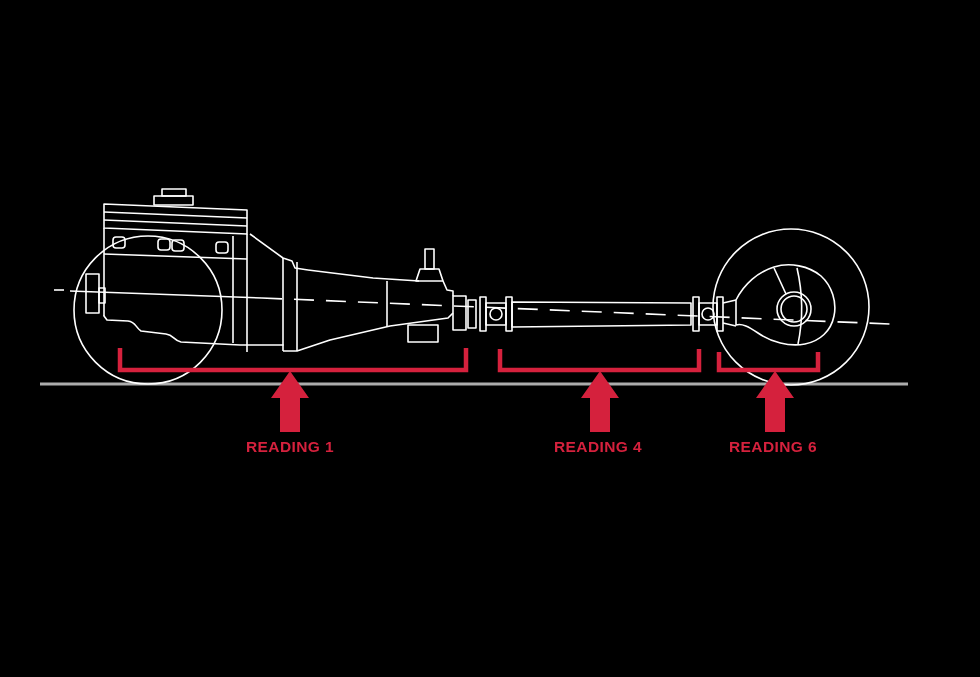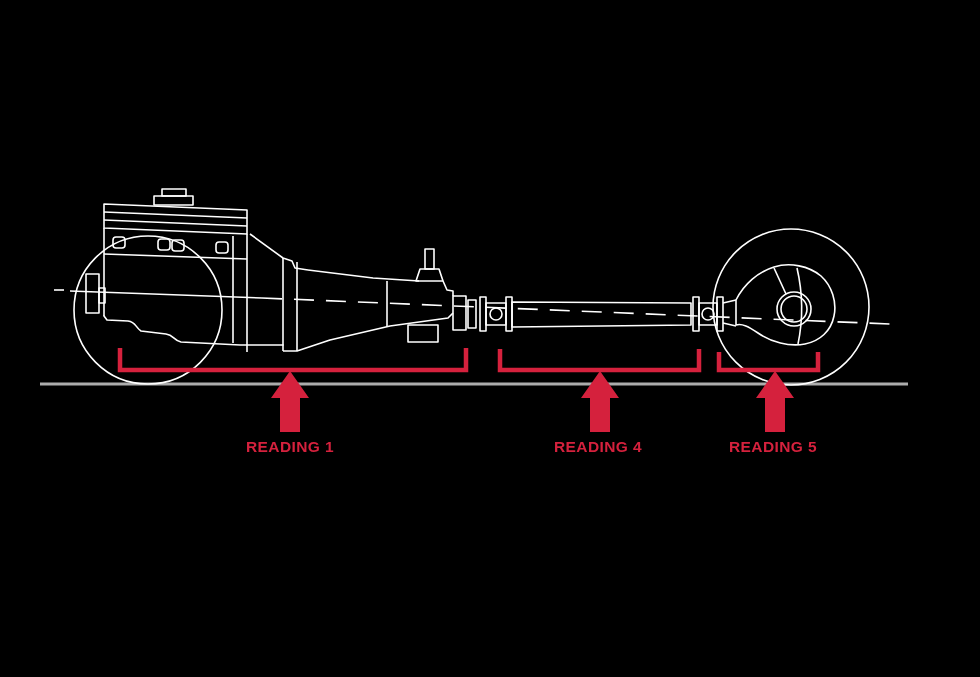--- a/index.html
+++ b/index.html
@@ -125,15 +125,15 @@
 
     <g>
       <polygon class="ra" points="290,371 309,398 300,398 300,432 280,432 280,398 271,398"></polygon>
       <polygon class="ra" points="600,371 619,398 610,398 610,432 590,432 590,398 581,398"></polygon>
       <polygon class="ra" points="775,371 794,398 785,398 785,432 765,432 765,398 756,398"></polygon>
     </g>
   </svg>
 
   <div class="reading-label" style="left:290px;top:438px;">READING 1</div>
   <div class="reading-label" style="left:598px;top:438px;">READING 4</div>
-  <div class="reading-label" style="left:773px;top:438px;">READING 5</div>
+  <div class="reading-label" style="left:773px;top:438px;">READING 6</div>
 
 </div>
 
 </body></html>

